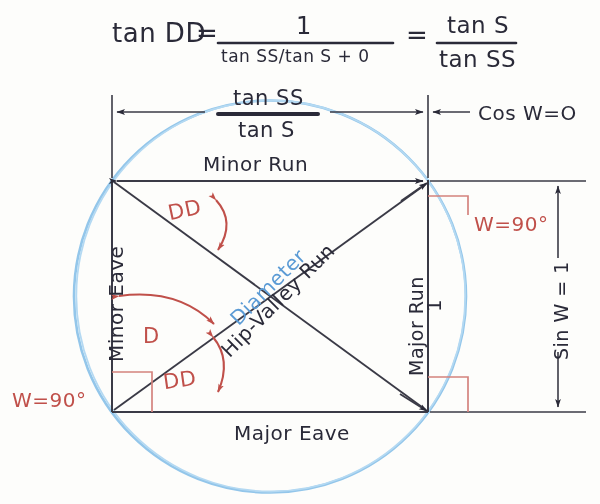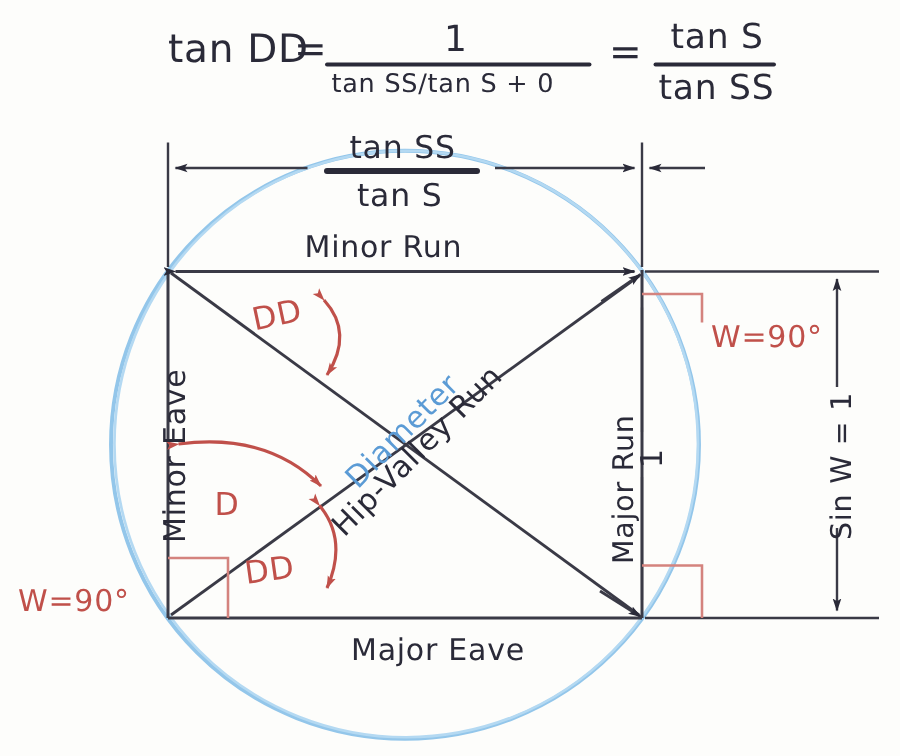--- a/index.html
+++ b/index.html
@@ -101,20 +101,21 @@
   <div class="txt hand ink formula" style="left:196px;top:18px;font-size:26px;">=</div>
   <div class="txt hand ink formula" style="left:296px;top:12px;font-size:24px;">1</div>
   <div class="txt hand ink formula" style="left:221px;top:46px;font-size:17px;">tan SS/tan S + 0</div>
   <div class="txt hand ink formula" style="left:406px;top:20px;font-size:26px;">=</div>
   <div class="txt hand ink formula" style="left:447px;top:12px;font-size:23px;">tan S</div>
   <div class="txt hand ink formula" style="left:439px;top:46px;font-size:23px;">tan SS</div>
 
   <div class="txt hand ink" style="left:233px;top:86px;font-size:21px;">tan SS</div>
   <div class="txt hand ink" style="left:238px;top:118px;font-size:21px;">tan S</div>
 
+  <div class="txt hand ink" style="left:478px;top:101px;font-size:20px;">Cos W=O</div>
 
   <div class="txt hand ink" style="left:234px;top:421px;font-size:20px;">Major Eave</div>
 
   <div class="txt hand ink" style="left:203px;top:152px;font-size:20px;">Minor Run</div>
 
   <div class="txt hand ink rot90" style="left:104px;top:362px;font-size:20px;">Minor Eave</div>
 
   <div class="txt hand ink rot90" style="left:405px;top:376px;font-size:19px;">Major Run</div>
 
   <div class="txt hand ink rot90" style="left:422px;top:312px;font-size:20px;">1</div>

